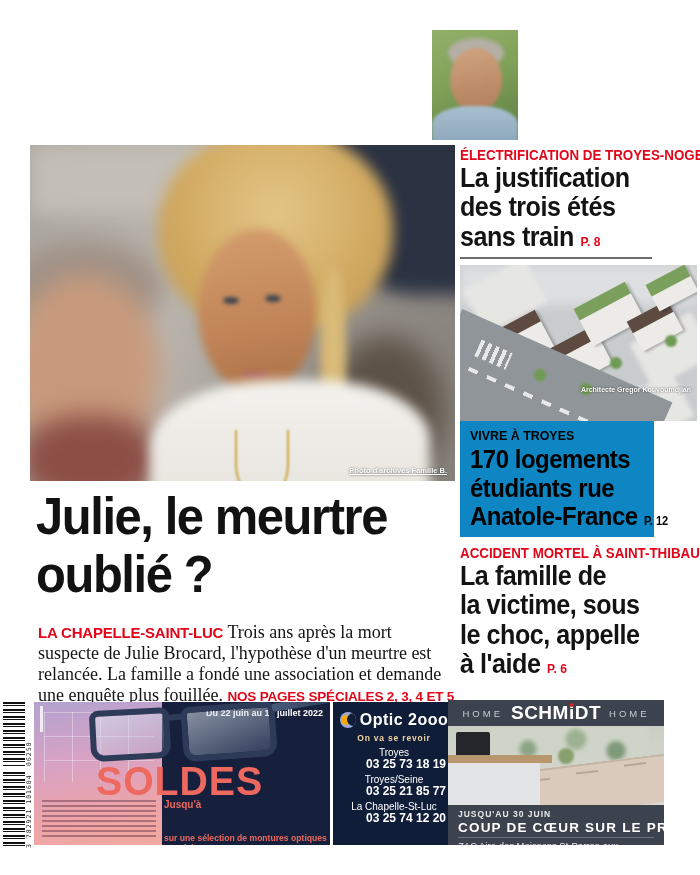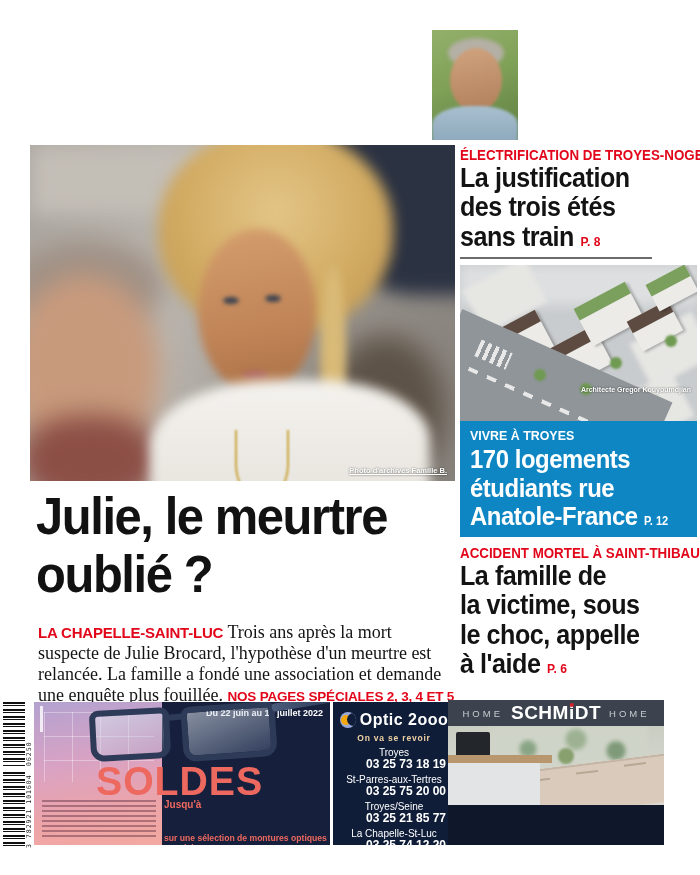--- a/index.html
+++ b/index.html
@@ -80,21 +80,21 @@
   .ap-road-line { position:absolute; left:10px; top:50px; width:200px; height:4px;
     background:repeating-linear-gradient(to right,#e8e8e8 0 10px, transparent 10px 20px); }
   .ap-cross { position:absolute; left:30px; top:20px; width:34px; height:18px;
     background:repeating-linear-gradient(to right,#e8e8e8 0 4px, transparent 4px 8px); }
   .ap-bldg { position:absolute; width:58px; height:42px; background:#ecebe8; border-top:13px solid #5d4b41; transform:rotate(-28deg); box-shadow:2px 2px 3px rgba(0,0,0,.25); }
   .ap-bldg.green-roof { border-top-color:#7ba05e; }
   .ap-tree { position:absolute; width:12px; height:12px; border-radius:50%; background:#6f9a52; filter:blur(1px); }
   .ap-white { position:absolute; width:70px; height:50px; background:#e6e6e3; transform:rotate(-28deg); filter:blur(2px); }
   .ap-caption { position:absolute; right:6px; bottom:28px; color:#fff; font-weight:bold; font-size:7px; text-shadow:0 0 2px rgba(0,0,0,.7); }
 
-  .vivre-box { position:absolute; left:460px; top:421px; width:237px; height:116px; background:#0d86c3; color:#ffffff; padding:7px 10px; }
+  .vivre-box { position:absolute; left:460px; top:421px; width:194px; height:116px; background:#0d86c3; color:#000000; padding:7px 10px; }
   .vb-kicker { font-weight:bold; font-size:13.5px; transform:scaleX(.92); transform-origin:left top; }
   .vb-headline { margin-top:2px; font-weight:bold; font-size:26px; line-height:1.1; letter-spacing:-.5px;
     transform:scaleX(.92); transform-origin:left top; width:240px; }
   .vb-pref { font-size:12px; font-weight:bold; letter-spacing:0; }
 
   
   .barcode { position:absolute; left:3px; width:32px; }
   .bc-bars { position:absolute; left:0; top:0; width:22px; height:100%;
     background:repeating-linear-gradient(to bottom,#111 0 1.6px, #fff 1.6px 3.2px, #111 3.2px 4.2px, #fff 4.2px 7px); }
   .bc-num { position:absolute; left:22px; top:0; height:100%; writing-mode:vertical-rl; transform:rotate(180deg);
@@ -294,24 +294,20 @@
       <span class="optic-icon"></span>
       <span class="optic-brand">Optic 2ooo</span>
     </div>
     <div class="optic-tagline">On va se revoir</div>
     <div class="optic-stores">
       <div class="store">
         <div class="store-city">Troyes</div>
         <div class="store-phone">03 25 73 18 19</div>
       </div>
       <div class="store">
-        <div class="store-city">St-Parres-aux-Tertres</div>
-        <div class="store-phone">03 25 75 20 00</div>
-      </div>
-      <div class="store">
         <div class="store-city">Troyes/Seine</div>
         <div class="store-phone">03 25 21 85 77</div>
       </div>
       <div class="store">
         <div class="store-city">La Chapelle-St-Luc</div>
         <div class="store-phone">03 25 74 12 20</div>
       </div>
     </div>
   </div>
 
@@ -327,15 +323,23 @@
       <div class="kp-counter-back"></div>
       <div class="kp-plant"></div>
       <div class="kp-cabinets">
         <div class="kp-handle" style="left:14px; top:10px;"></div>
         <div class="kp-handle" style="left:62px; top:8px;"></div>
         <div class="kp-handle" style="left:110px; top:6px;"></div>
       </div>
       <div class="kp-island-top"></div>
       <div class="kp-island"></div>
     </div>
+    <div class="sc-footer">
+      <div class="sc-promo-date">JUSQU'AU 30 JUIN</div>
+      <div class="sc-promo">COUP DE CŒUR SUR LE PRIX</div>
+      <div class="sc-addr-row">
+        <span class="sc-addr">ZAC Aire des Moissons St-Parres-aux-Tertres</span>
+        <span class="sc-logo-s">S</span>
+      </div>
+    </div>
   </div>
 
 </div>
 
 </body></html>

